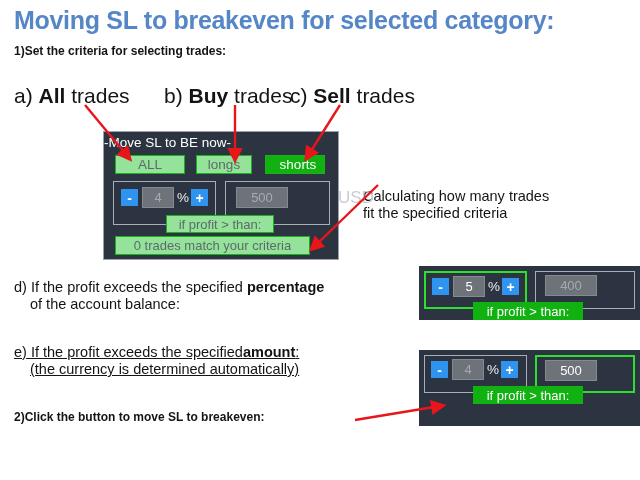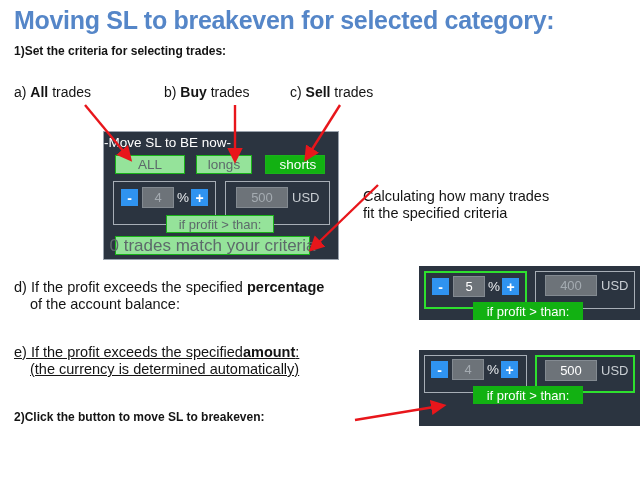--- a/index.html
+++ b/index.html
@@ -17,21 +17,21 @@
     position:absolute;left:14px;top:6px;
     font-size:25px;font-weight:bold;letter-spacing:-0.3px;
     color:#5586c8;white-space:nowrap;
   }
   .h-step{
     position:absolute;
     font-size:12px;font-weight:bold;color:#141414;white-space:nowrap;
   }
   .h-line{
     position:absolute;
-    font-size:14px;color:#141414;white-space:nowrap;
+    font-size:21px;color:#141414;white-space:nowrap;
   }
   .h-line b{font-weight:bold;}
   .note{
     position:absolute;
     font-size:14.5px;color:#141414;line-height:17px;
   }
 
   
   .panel{
     position:absolute;
@@ -85,23 +85,24 @@
     box-sizing:border-box;
     background:#6d7379;
     display:flex;align-items:center;justify-content:center;
     font-size:13px;
     border:1px solid #838a91;
   }
   .numfield.dim{color:#a4abb1;}
   .numfield.act{color:#ffffff;}
   .unit{
     position:absolute;
-    color:#c9ced3;font-size:13px;
+    color:#c9ced3;font-size:17px;
     display:flex;align-items:center;
     white-space:nowrap;
+    margin-left:46px;
   }
   .pct{
     position:absolute;color:#e8ebee;font-size:13.5px;
     display:flex;align-items:center;justify-content:center;
   }
 
   
   .tag{
     position:absolute;
     box-sizing:border-box;
@@ -110,21 +111,21 @@
     z-index:5;
   }
   .tag.pale{background:#95e39a;color:#5d6a6b;border:1px solid #19b319;}
   .tag.bright{background:#12b112;color:#ffffff;border:1px solid #12b112;}
 
   
   .statusbar{
     position:absolute;box-sizing:border-box;
     display:flex;align-items:center;justify-content:center;
     background:#95e39a;color:#5d6a6b;border:1px solid #19b319;
-    font-size:17px;white-space:nowrap;
+    font-size:13px;white-space:nowrap;
   }
   .actionbtn{
     position:absolute;box-sizing:border-box;
     display:flex;align-items:center;justify-content:center;
     background:#12b112;color:#ffffff;border:1px solid #12b112;
     font-size:14px;white-space:nowrap;
   }
 
   
   .arrows{position:absolute;left:0;top:0;width:640px;height:480px;pointer-events:none;}

